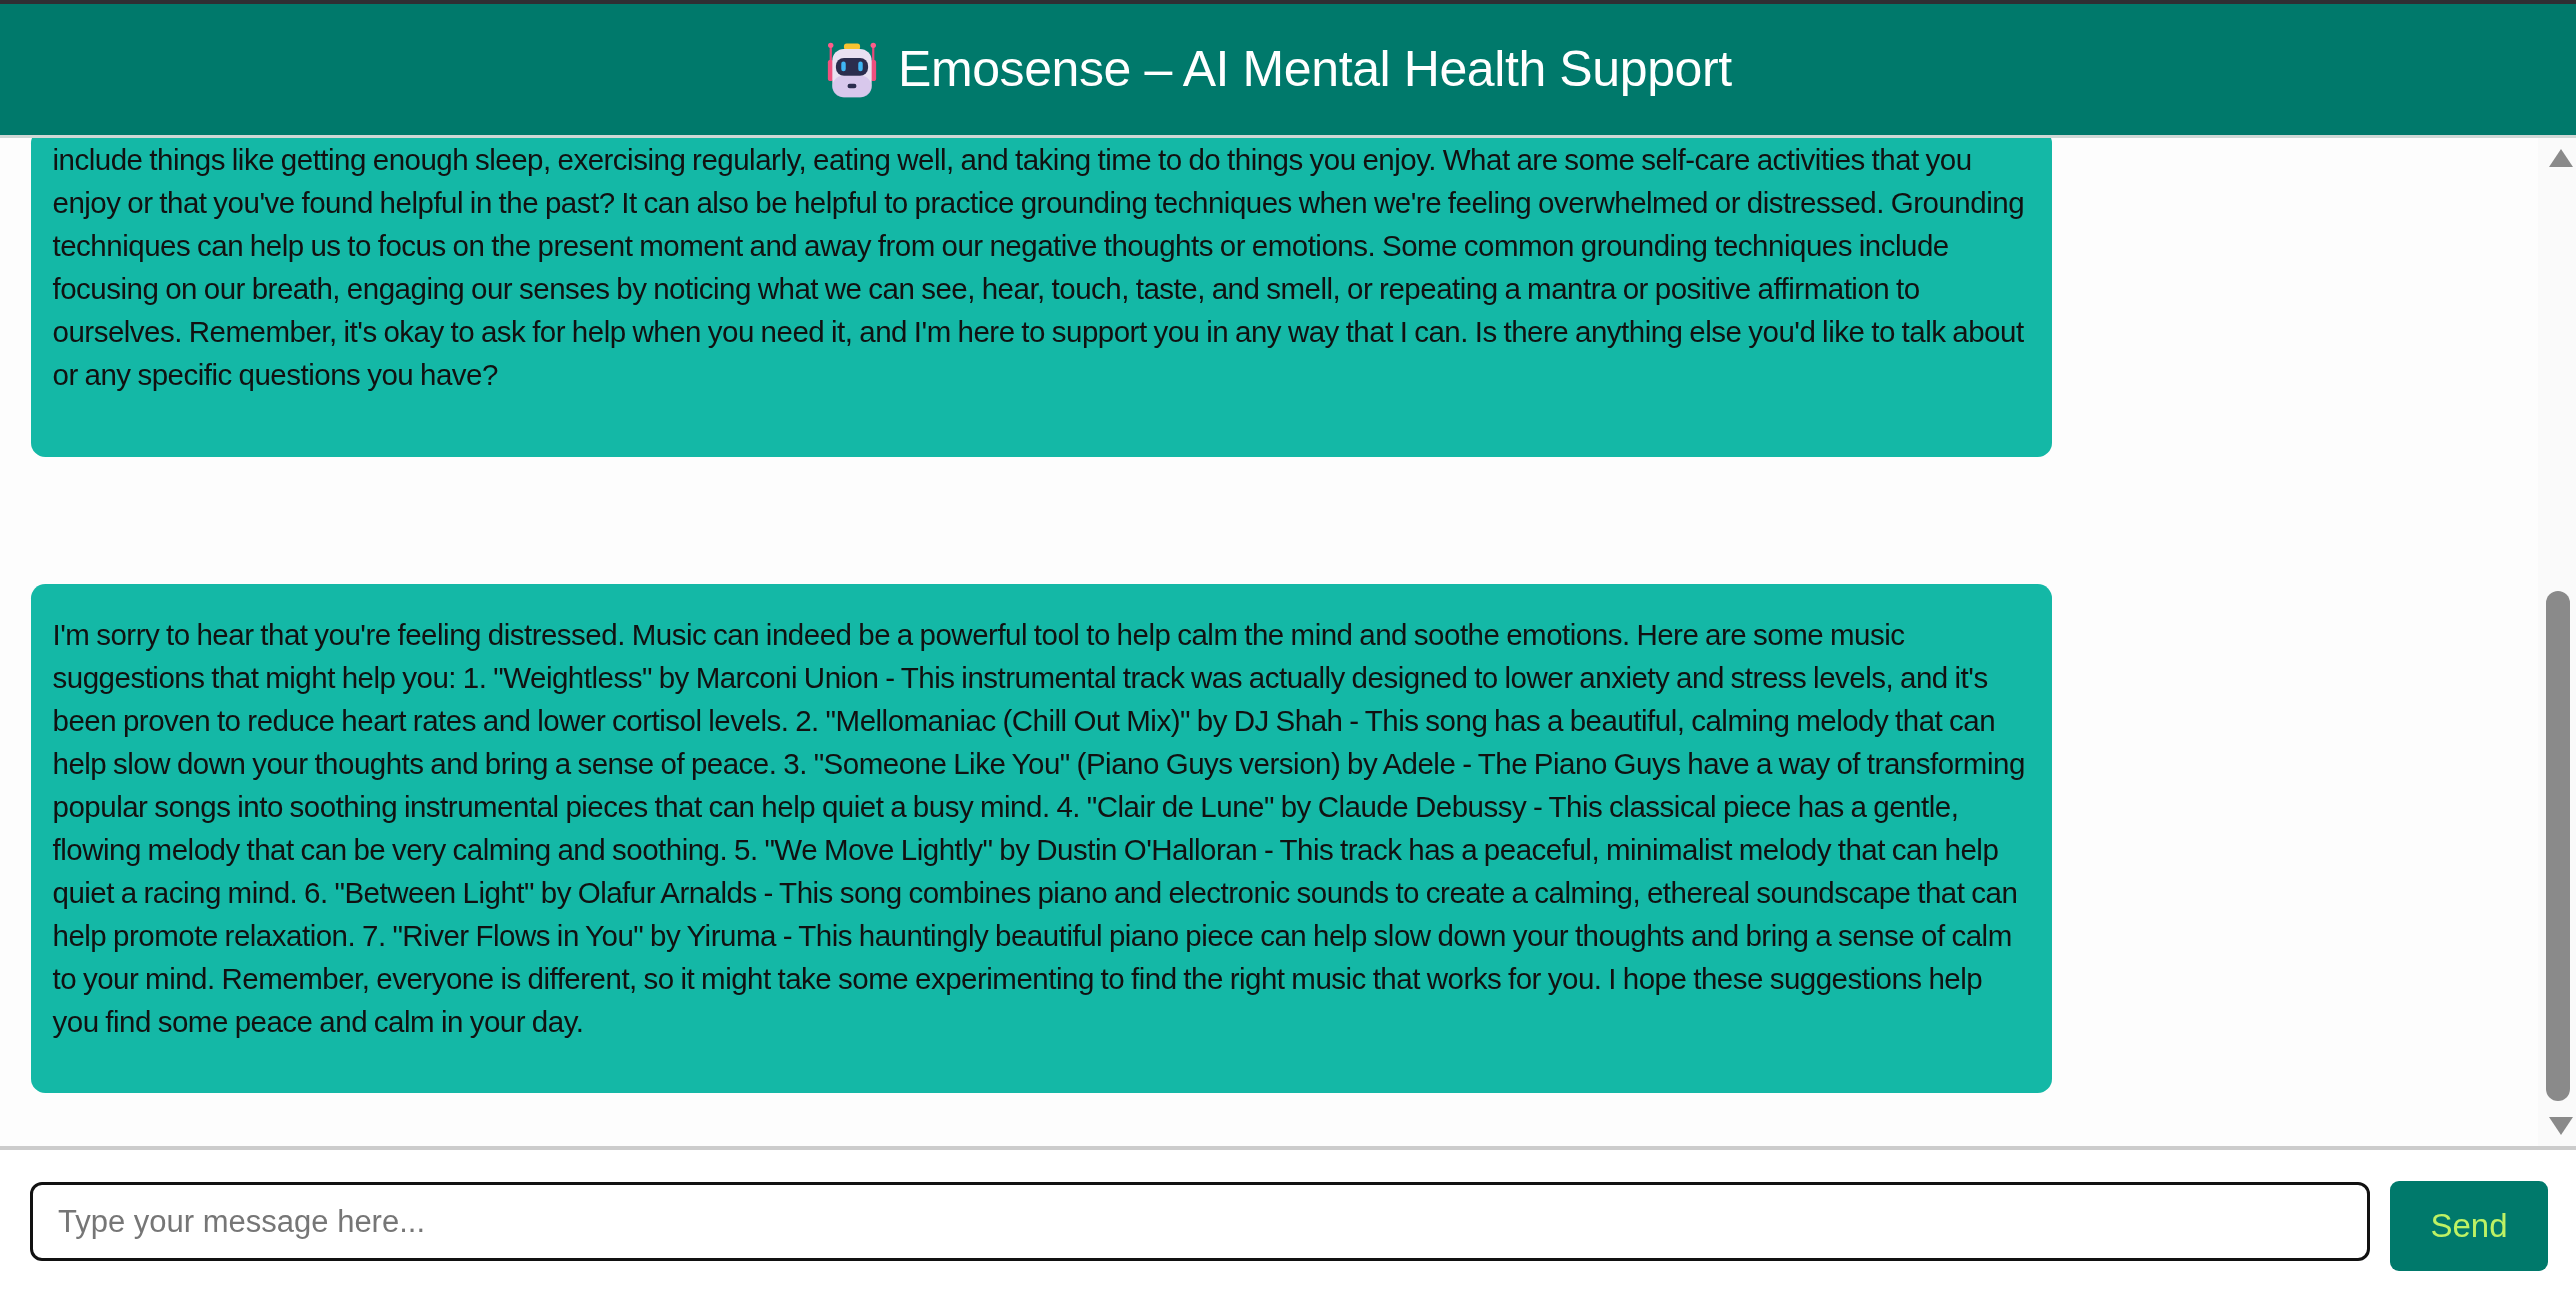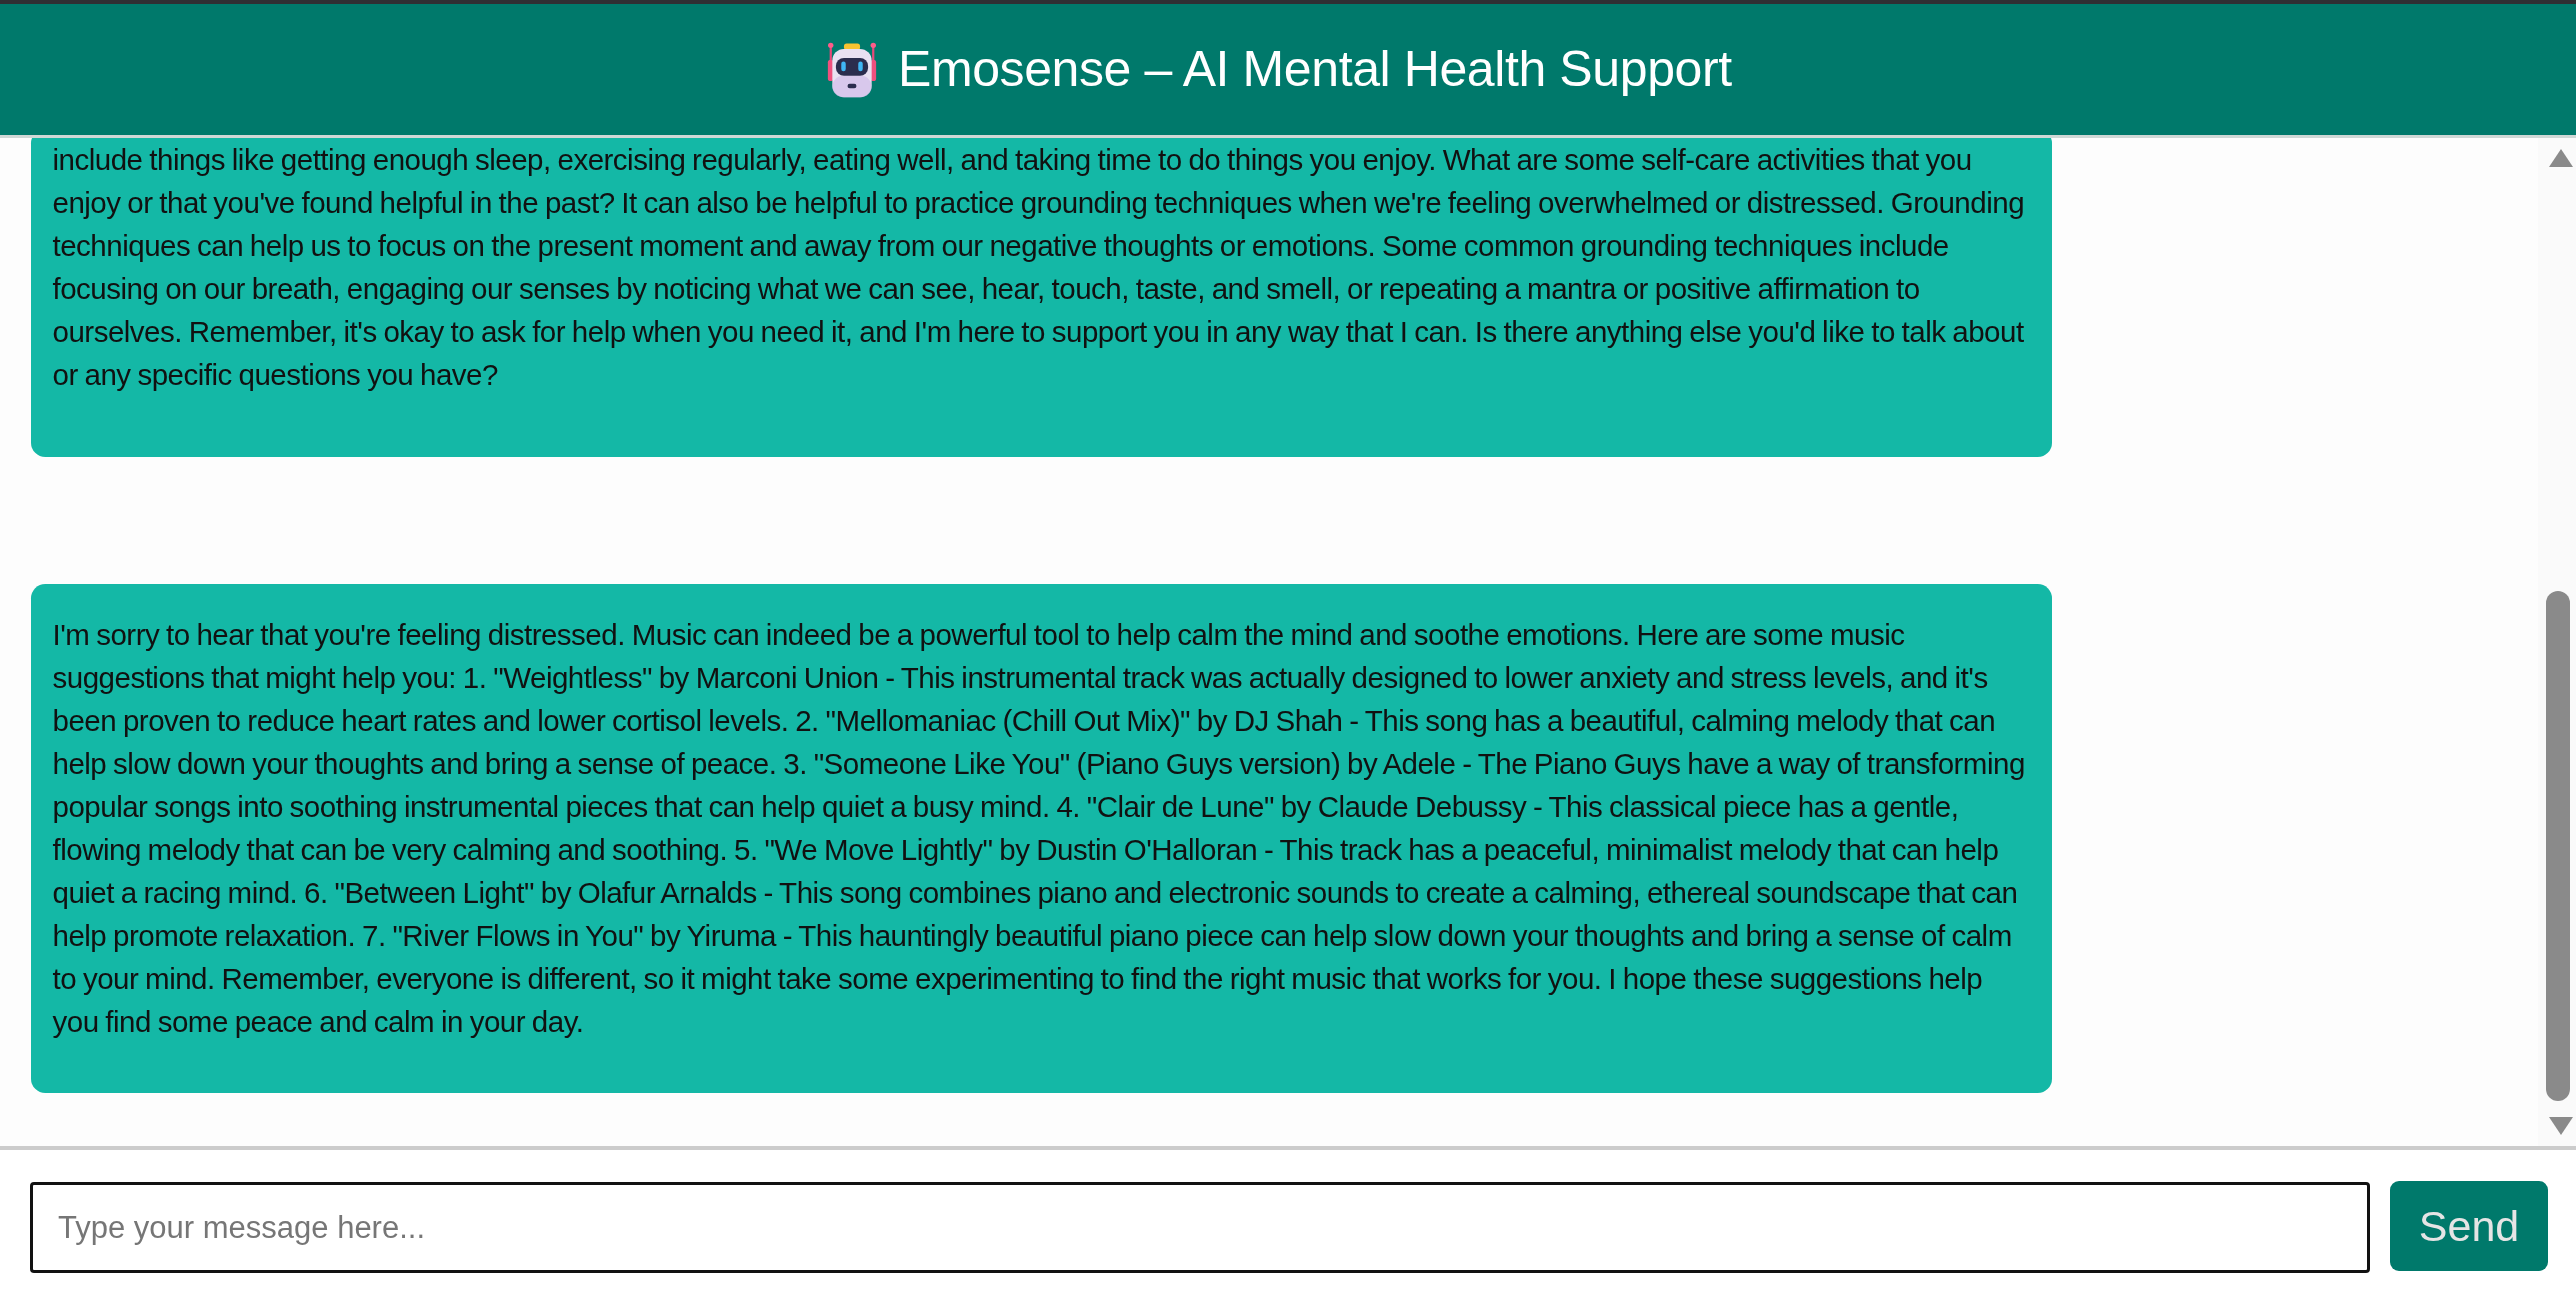--- a/index.html
+++ b/index.html
@@ -39,29 +39,29 @@
   .m3 { top: 446px; height: 509px; padding-top: 29px; }
   .scrollbar { position: absolute; left: 2538px; top: 138px; width: 38px; height: 1008px; background: #fafafa; }
   .sb-up { position: absolute; left: 10.7px; top: 10.7px; width: 0; height: 0;
     border-left: 12.5px solid transparent; border-right: 12.5px solid transparent; border-bottom: 18px solid #8a8a8a; }
   .sb-down { position: absolute; left: 10.7px; bottom: 10.7px; width: 0; height: 0;
     border-left: 12.5px solid transparent; border-right: 12.5px solid transparent; border-top: 18px solid #8a8a8a; }
   .sb-thumb { position: absolute; left: 8px; top: 453px; width: 24px; height: 510px; background: #8a8a8a; border-radius: 12.5px; }
   .divider { position: absolute; left: 0; top: 1146px; width: 2576px; height: 3.6px; background: #cccccc; }
   .inputbar { position: absolute; left: 0; top: 1150px; width: 2576px; height: 141px; background: #ffffff; }
   .msg-input {
-    position: absolute; left: 30px; top: 32px; width: 2340px; height: 91px; box-sizing: border-box;
-    border: 3.1px solid #111; border-radius: 4px; padding: 6px 25px;
+    position: absolute; left: 30px; top: 32px; width: 2340px; height: 79px; box-sizing: border-box;
+    border: 3.1px solid #111; border-radius: 12px; padding: 6px 25px;
     font-family: "Liberation Sans", sans-serif; font-size: 31px; color: #222; background: #fff; outline: none;
   }
   .msg-input::placeholder { color: #767676; }
   .send-btn {
     position: absolute; left: 2390px; top: 31px; width: 158px; height: 90px;
-    background: #00796b; color: #e5e5e5; border: none; border-radius: 9px;
-    font-family: "Liberation Sans", sans-serif; font-size: 43px; cursor: pointer;
+    background: #00796b; color: #bef264; border: none; border-radius: 9px;
+    font-family: "Liberation Sans", sans-serif; font-size: 33px; cursor: pointer;
   }
 </style>
 </head>
 <body>
 
 <div class="topstrip"></div>
 
 <header class="header">
   <div class="header-inner">
     <span>

